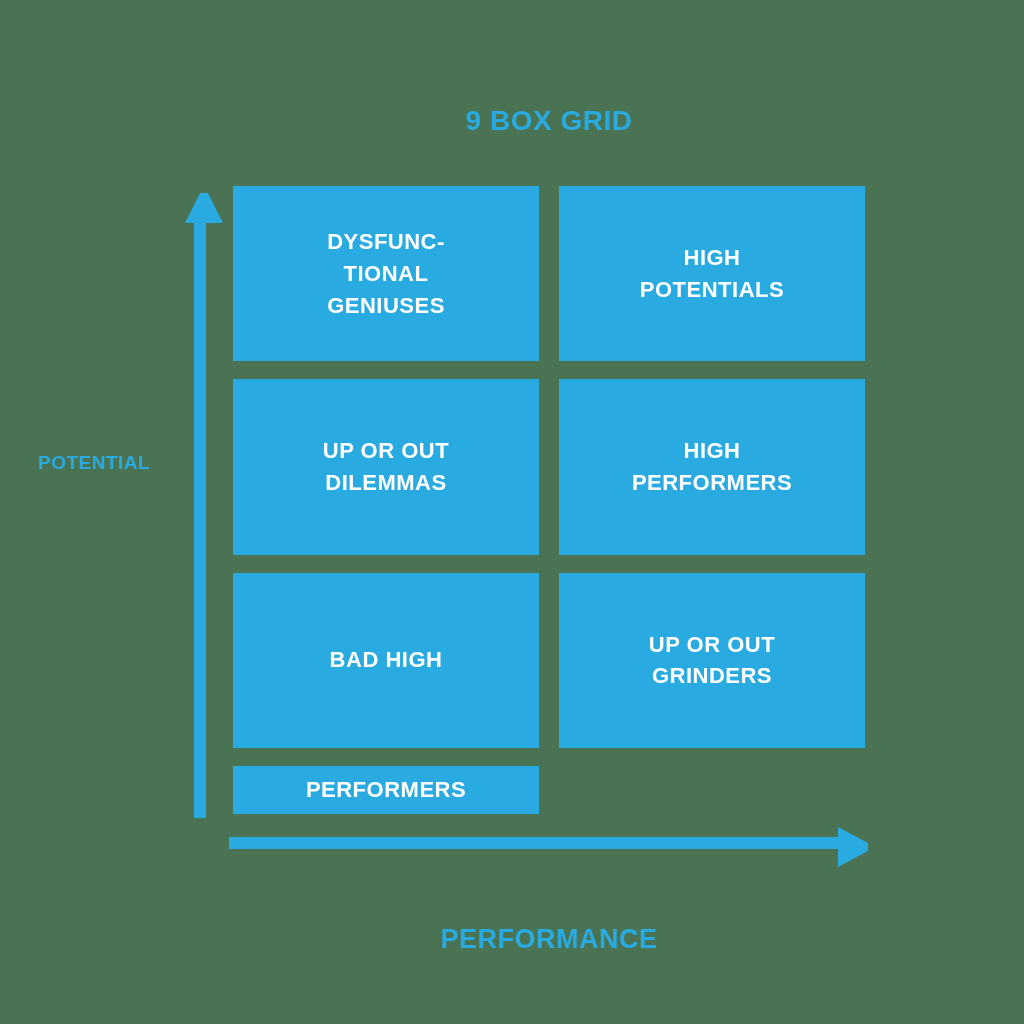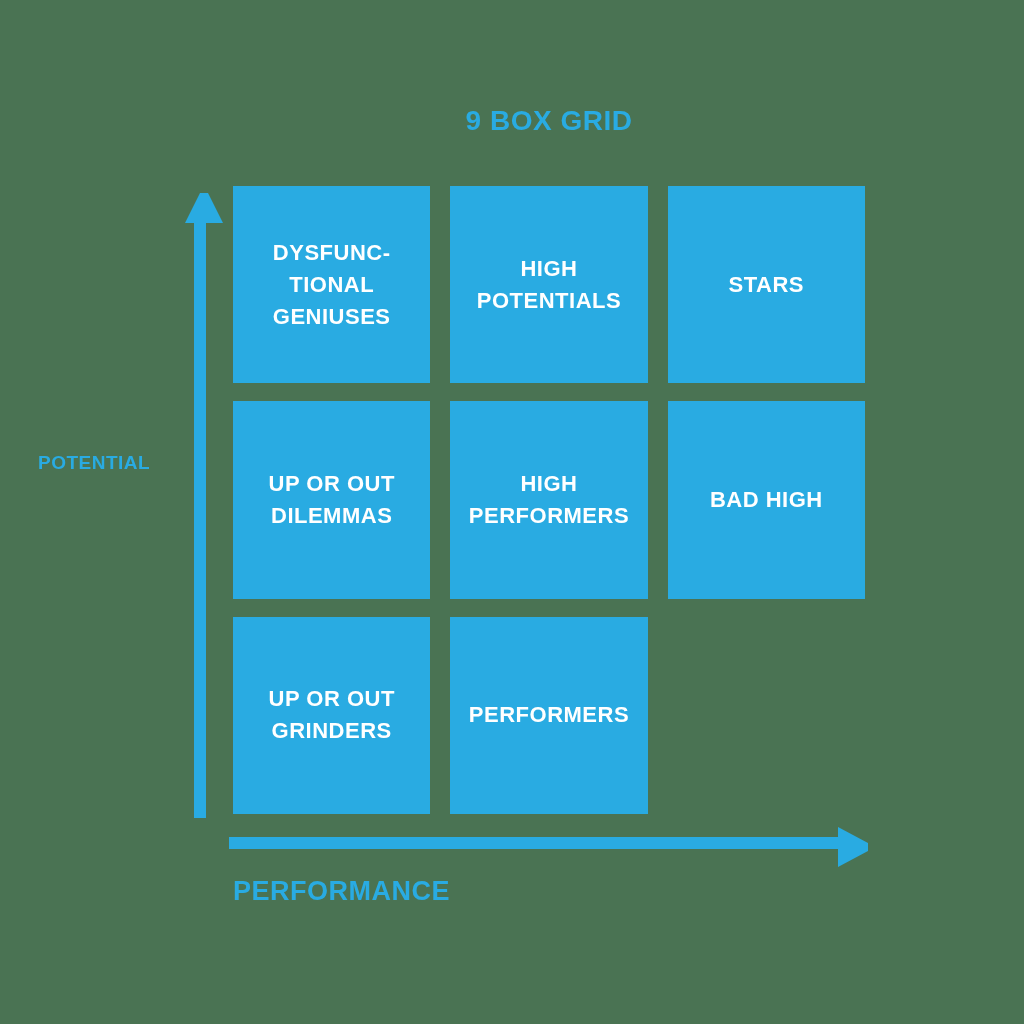--- a/index.html
+++ b/index.html
@@ -27,22 +27,22 @@
 
   .y-axis-label {
     position: absolute;
     left: 30px; top: 444px; width: 160px;
     color: var(--accent);
     font-size: 19px; font-weight: bold; letter-spacing: 0.5px;
   }
 
   .x-axis-label {
     position: absolute;
-    left: 225px; top: 868px; width: 640px;
-    text-align: left;
+    left: 225px; top: 916px; width: 640px;
+    text-align: center;
     color: var(--accent);
     font-size: 27px; font-weight: bold; letter-spacing: 0.5px;
   }
 
   
   .y-arrow-shaft {
     position: absolute;
     left: 190px; top: 208px; width: 12px; height: 606px;
     background: var(--accent);
   }
@@ -65,21 +65,21 @@
     left: 834px; top: 823px; width: 0; height: 0;
     border-top: 16px solid transparent;
     border-bottom: 16px solid transparent;
     border-left: 30px solid var(--accent);
   }
 
   .grid {
     position: absolute;
     left: 225px; top: 178px; width: 640px; height: 636px;
     display: grid;
-    grid-template-columns: repeat(3, 1fr);
+    grid-template-columns: repeat(2, 1fr);
     grid-template-rows: repeat(3, 1fr);
     column-gap: 20px;
     row-gap: 18px;
   }
   .box {
     background: var(--accent);
     color: var(--box-text);
     display: flex;
     align-items: center;
     justify-content: center;
@@ -111,21 +111,20 @@
   <div class="x-arrow-head"></div>
 
   <div class="x-axis-label">PERFORMANCE</div>
 
   <div class="grid">
     <div class="box">DYSFUNC-
 TIONAL
 GENIUSES</div>
     <div class="box">HIGH
 POTENTIALS</div>
-    <div class="box">STARS</div>
     <div class="box">UP OR OUT
 DILEMMAS</div>
     <div class="box">HIGH
 PERFORMERS</div>
     <div class="box">BAD HIGH</div>
     <div class="box">UP OR OUT
 GRINDERS</div>
     <div class="box">PERFORMERS</div>
   </div>
 

